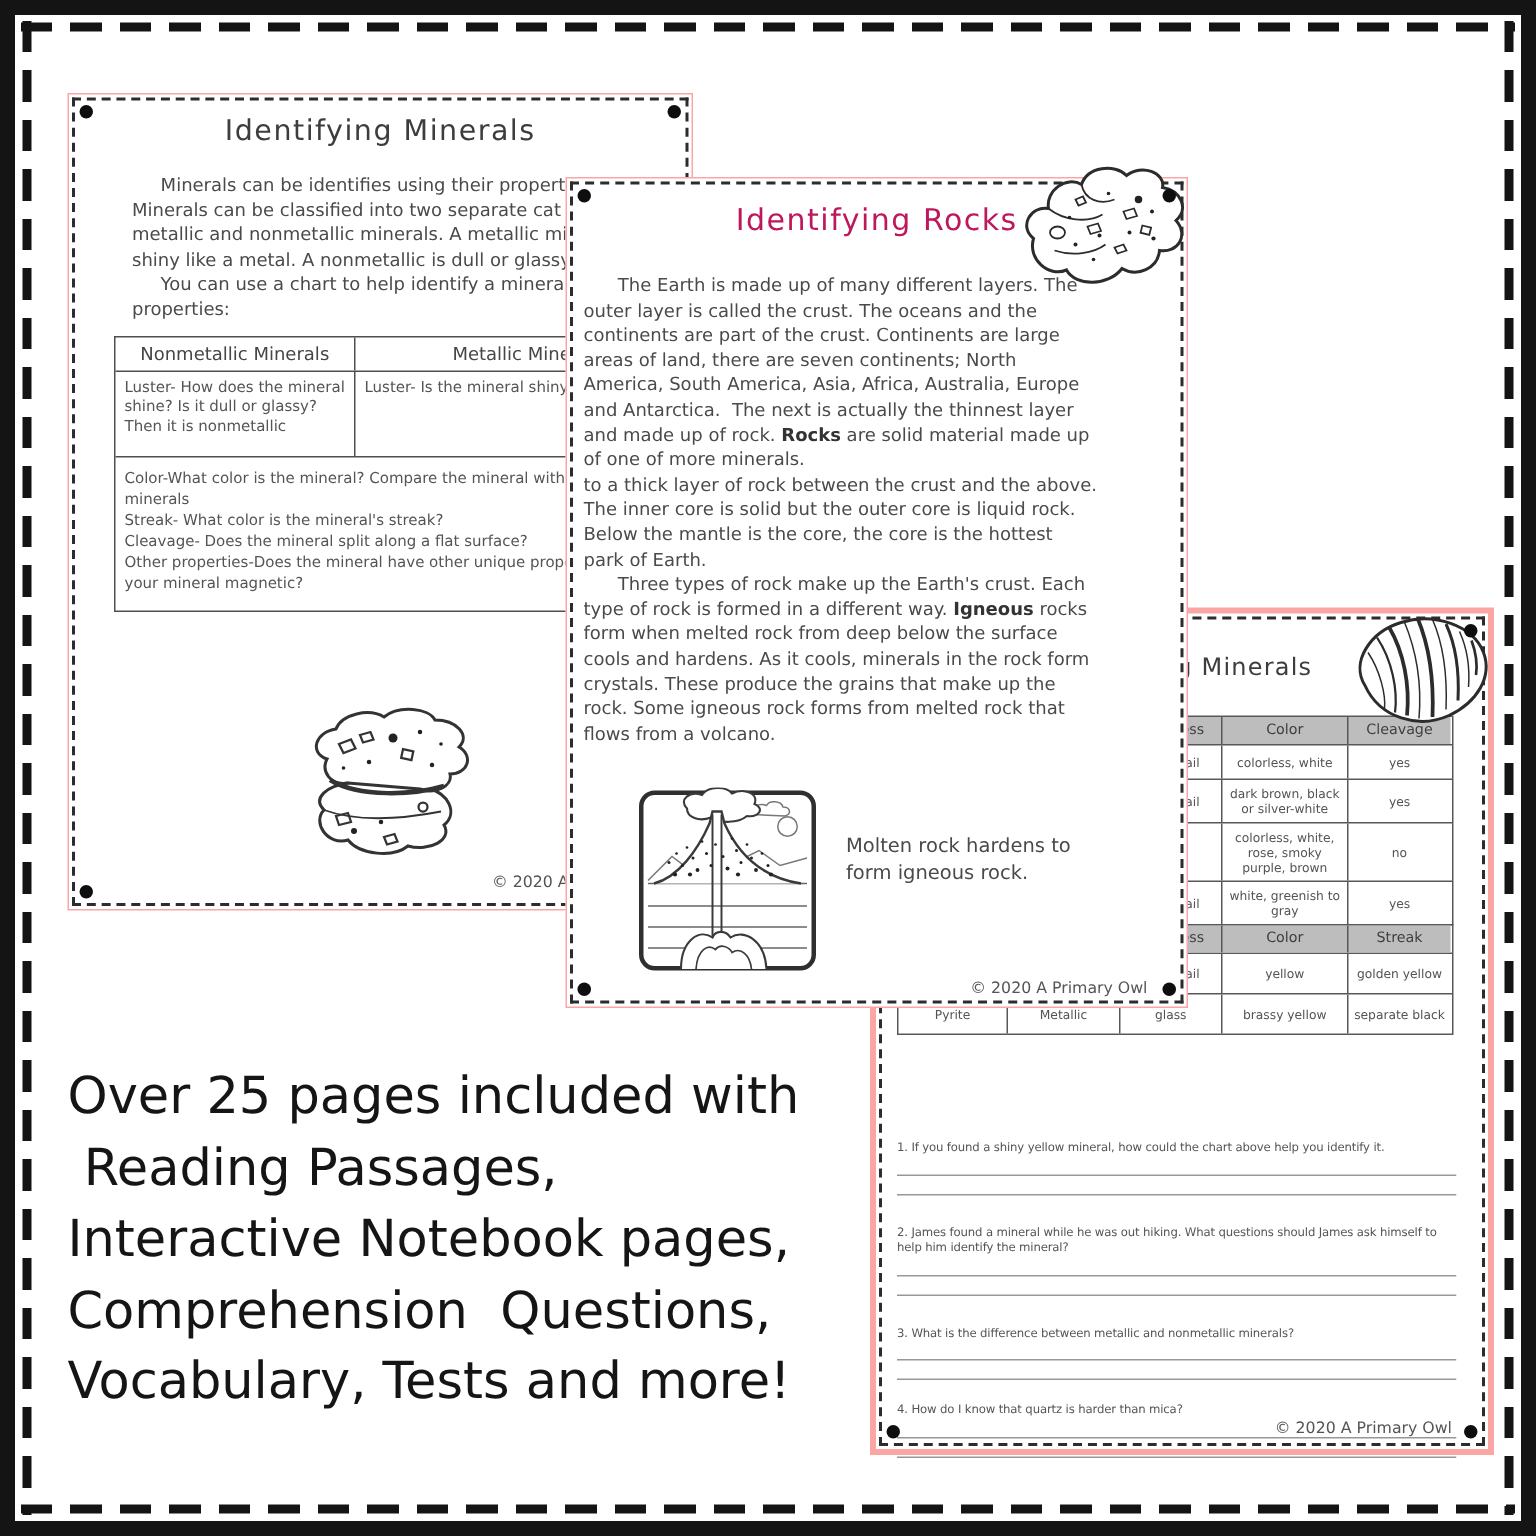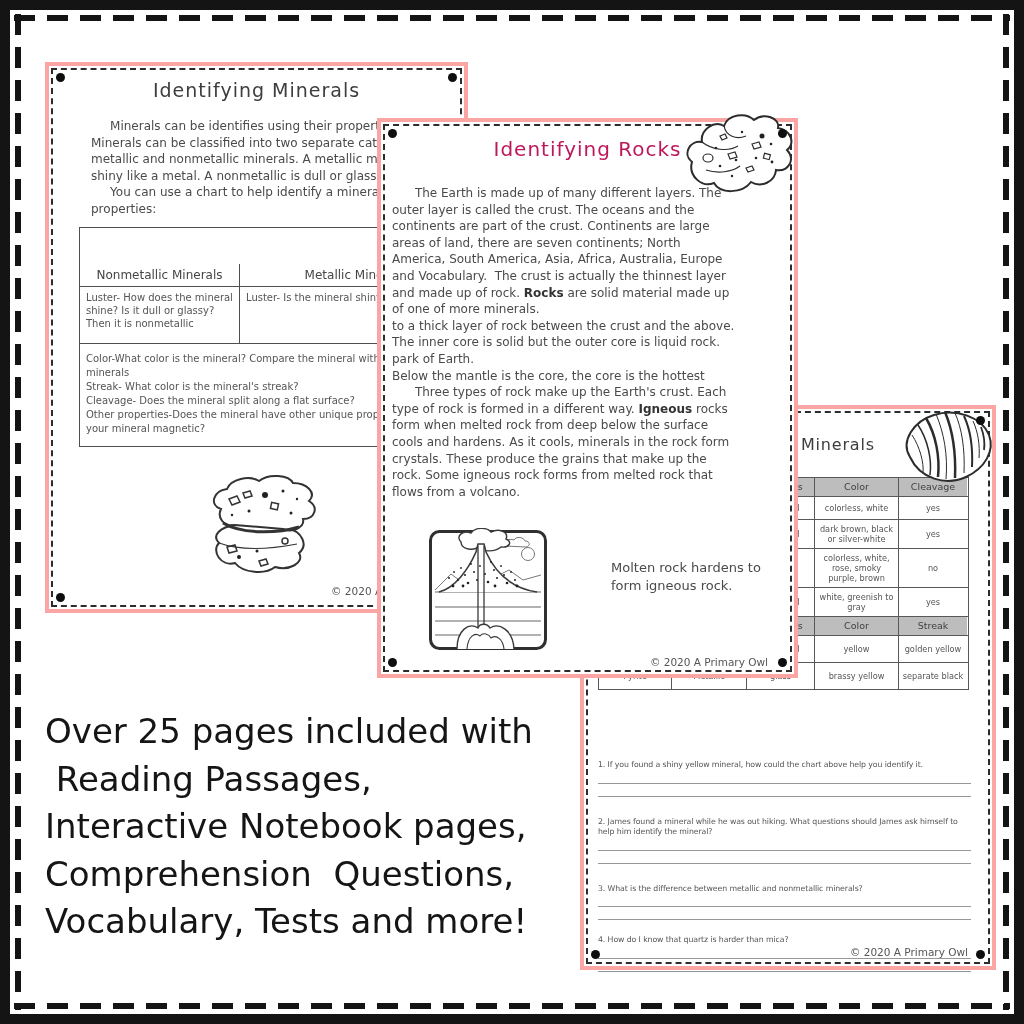--- a/index.html
+++ b/index.html
@@ -10,59 +10,59 @@
   .frame-solid{position:absolute;inset:0;border:10px solid #141414;pointer-events:none;z-index:50;}
   .fd{position:absolute;z-index:50;pointer-events:none;}
   .fd.top,.fd.bottom{left:14px;right:14px;height:6px;
      background:repeating-linear-gradient(90deg,#141414 0 21px,transparent 21px 33px);}
   .fd.top{top:15px;} .fd.bottom{bottom:15px;}
   .fd.left,.fd.right{top:14px;bottom:14px;width:6px;
      background:repeating-linear-gradient(180deg,#141414 0 21px,transparent 21px 33px);}
   .fd.left{left:15px;} .fd.right{right:15px;}
 
   
-  .page{position:absolute;background:#fff;border:4px solid #fca5a5;}
+  .page{position:absolute;background:#fff;border:1px solid #fca5a5;}
   .page::before{content:"";position:absolute;inset:2px;border:2px dashed #2c2c2c;pointer-events:none;}
   .dot{position:absolute;width:9px;height:9px;border-radius:50%;background:#0e0e0e;z-index:3;}
   .dot.tl{top:7px;left:7px;} .dot.tr{top:7px;right:7px;}
   .dot.bl{bottom:7px;left:7px;} .dot.br{bottom:7px;right:7px;}
 
   #page1{left:45px;top:62px;width:415px;height:543px;z-index:1;}
   #page3{left:580px;top:405px;width:408px;height:557px;z-index:2;border-width:4px;}
   #page2{left:377px;top:118px;width:413px;height:552px;z-index:3;}
 
   .line{white-space:pre;}
   .b{font-weight:bold;color:#333;}
   h1{margin:0;font-weight:normal;}
 
   
   .p1-title{position:absolute;top:13px;left:0;width:100%;text-align:center;
             font-size:19px;letter-spacing:1px;color:#3d3d3d;}
   .p1-para{position:absolute;left:22px;top:52px;}
   .p1-para .line{font-size:12px;line-height:16.6px;margin-left:20px;}
   .p1-table{position:absolute;left:30px;top:161px;width:390px;border:1.5px solid #4f4f4f;}
   .p1-th-row,.p1-row{display:flex;}
-  .p1-th{text-align:center;font-size:12px;padding:4px 2px;color:#454545;margin-top:36px;}
+  .p1-th{text-align:center;font-size:12px;padding:4px 2px;color:#454545;}
   .p1-td{font-size:10px;line-height:13px;padding:4px 6px;color:#555;min-height:48px;}
   .c-left{width:160px;border-right:1.5px solid #4f4f4f;flex:none;box-sizing:border-box;}
   .c-right{flex:1;}
   .p1-th-row{border-bottom:1.5px solid #4f4f4f;}
   .p1-row2{border-top:1.5px solid #4f4f4f;padding:8px 6px 10px 6px;}
   .p1-row2 .line{font-size:10px;line-height:14px;color:#555;}
   .p1-rock{position:absolute;left:150px;top:405px;}
   .p1-copy{position:absolute;left:282px;top:519px;font-size:10.5px;color:#555;white-space:pre;}
 
   
   .p2-title{position:absolute;top:15px;left:0;width:100%;text-align:center;
             font-size:20px;letter-spacing:1px;color:#be185d;}
   .p2-rock{position:absolute;left:295px;top:-12px;z-index:2;}
   .p2-text{position:absolute;left:11px;top:63px;width:392px;overflow:hidden;}
   .p2-text .line{font-size:12px;line-height:16.6px;}
   .p2-volcano{position:absolute;left:46px;top:406px;}
-  .p2-caption{position:absolute;left:186px;top:437px;margin-left:44px;}
+  .p2-caption{position:absolute;left:186px;top:437px;}
   .p2-caption .line{font-size:13px;line-height:17.5px;}
   .p2-copy{position:absolute;right:26px;bottom:6px;font-size:10.5px;color:#555;}
 
   
   .p3-title{position:absolute;top:26px;left:0;width:100%;text-align:center;
             font-size:16px;letter-spacing:0.8px;color:#3d3d3d;}
   .p3-rock{position:absolute;right:-6px;top:-4px;z-index:2;}
   .p3-tables{position:absolute;left:14px;top:68px;}
   .ptable{border:1.5px solid #585858;width:369px;}
   .ptable.t2{margin-top:-1.5px;}
@@ -311,29 +311,29 @@
       </g>
     </svg>
 
     <div class="p2-text">
       <div>
           <div class="line"><span>      The Earth is made up of many different layers. The</span></div>
           <div class="line"><span>outer layer is called the crust. The oceans and the</span></div>
           <div class="line"><span>continents are part of the crust. Continents are large</span></div>
           <div class="line"><span>areas of land, there are seven continents; North</span></div>
           <div class="line"><span>America, South America, Asia, Africa, Australia, Europe</span></div>
-          <div class="line"><span>and Vocabulary.  The crust is actually the thinnest layer</span></div>
+          <div class="line"><span>and Antarctica.  The next is actually the thinnest layer</span></div>
           <div class="line"><span>and made up of rock. </span><span class="b">Rocks</span><span> are solid material made up</span></div>
           <div class="line"><span>of one of more minerals.</span></div>
         </div>
       <div>
           <div class="line"><span>to a thick layer of rock between the crust and the above.</span></div>
           <div class="line"><span>The inner core is solid but the outer core is liquid rock.</span></div>
+          <div class="line"><span>Below the mantle is the core, the core is the hottest</span></div>
           <div class="line"><span>park of Earth.</span></div>
-          <div class="line"><span>Below the mantle is the core, the core is the hottest</span></div>
         </div>
       <div>
           <div class="line"><span>      Three types of rock make up the Earth's crust. Each</span></div>
           <div class="line"><span>type of rock is formed in a different way. </span><span class="b">Igneous</span><span> rocks</span></div>
           <div class="line"><span>form when melted rock from deep below the surface</span></div>
           <div class="line"><span>cools and hardens. As it cools, minerals in the rock form</span></div>
           <div class="line"><span>crystals. These produce the grains that make up the</span></div>
           <div class="line"><span>rock. Some igneous rock forms from melted rock that</span></div>
           <div class="line"><span>flows from a volcano.</span></div>
         </div>

